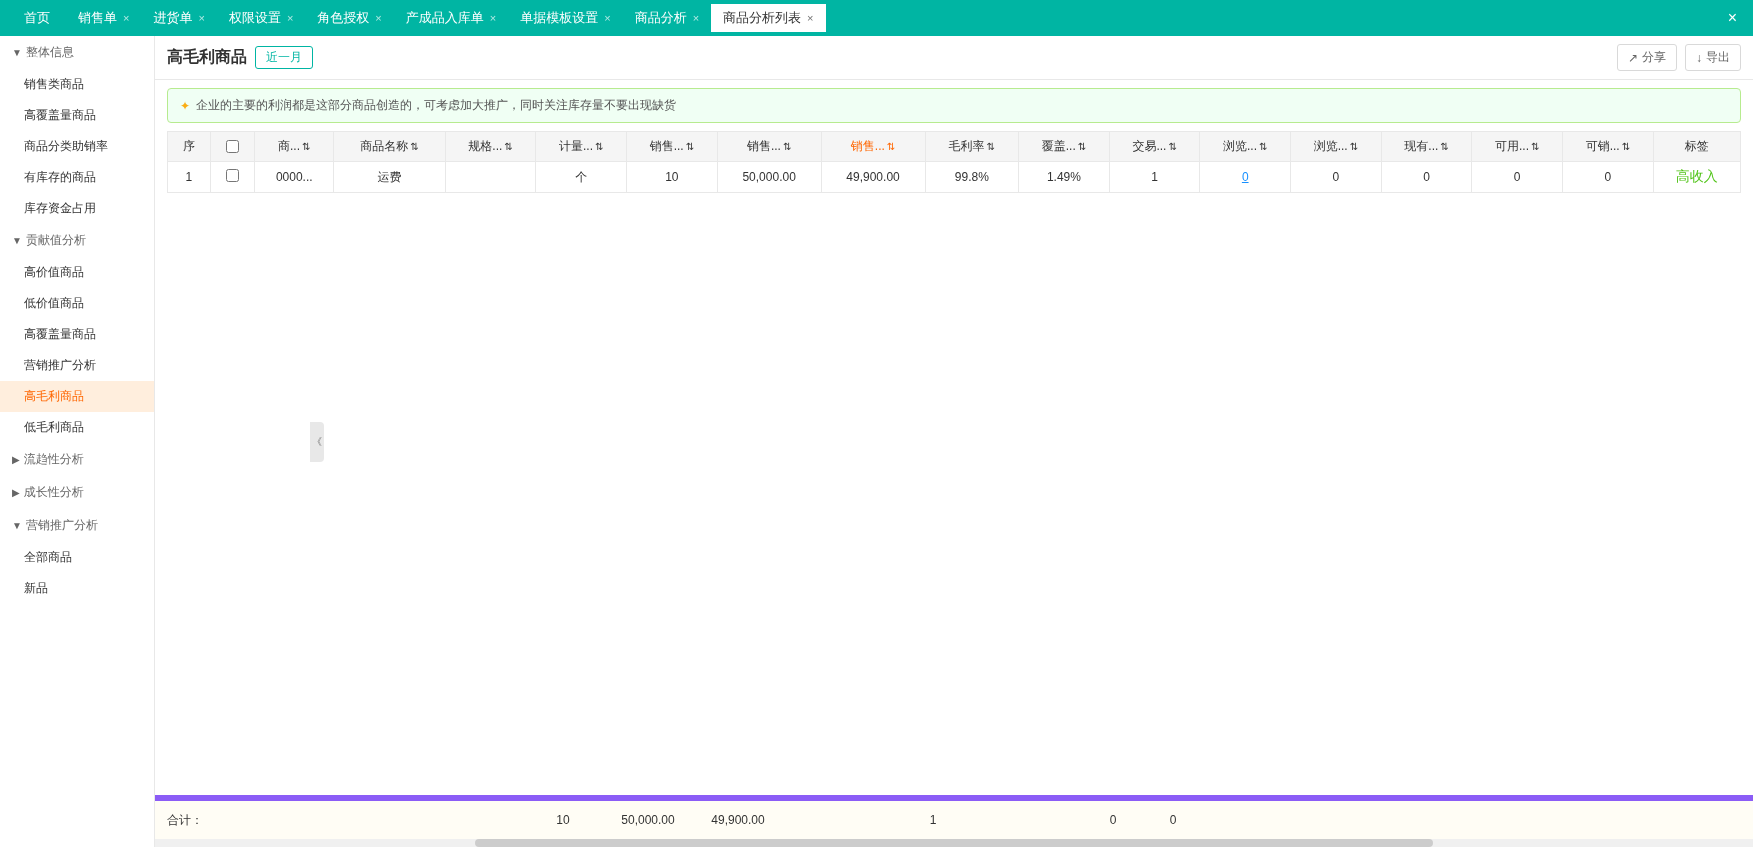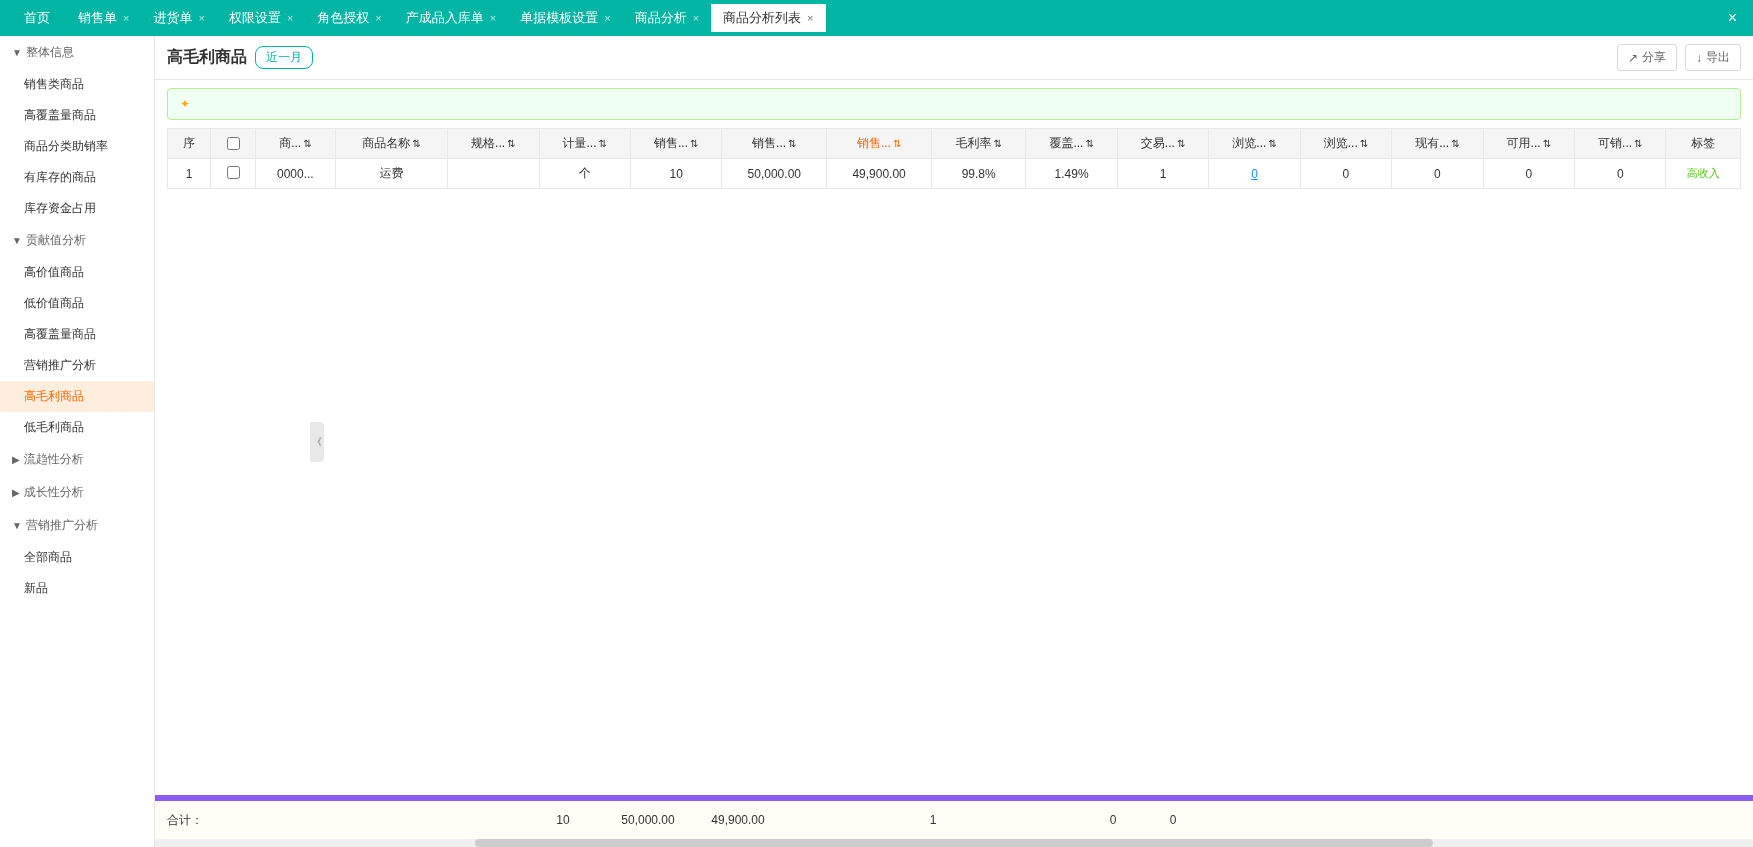--- a/index.html
+++ b/index.html
@@ -106,21 +106,21 @@
       gap: 8px;
     }
     .page-title {
       font-size: 16px;
       font-weight: bold;
       color: #333;
     }
     .period-btn {
       padding: 2px 10px;
       border: 1px solid #00b5a3;
-      border-radius: 8px;
+      border-radius: 3px;
       color: #00b5a3;
       background: white;
       cursor: pointer;
       font-size: 12px;
     }
     .search-box {
       display: flex;
       align-items: center;
       border: 1px solid #d9d9d9;
       border-radius: 3px;
@@ -215,21 +215,21 @@
       gap: 2px;
     }
     tbody td {
       border: 1px solid #e8e8e8;
       padding: 6px 8px;
       text-align: center;
       color: #333;
     }
     .tag-high-income {
       color: #52c41a;
-      font-size: 11px;
+      font-size: 14px;
     }
     .link-text {
       color: #1890ff;
       text-decoration: underline;
       cursor: pointer;
     }
 
     
     .footer-summary {
       border-top: 6px solid #8b5cf6;
@@ -364,20 +364,21 @@
         </button>
         <button class="action-btn">
           <span>↓</span>
           <span>导出</span>
         </button>
       </div>
     </div>
 
     <div class="info-banner">
       <span style="color:#faad14;">✦</span>
+      <span>企业的主要的利润都是这部分商品创造的，可考虑加大推广，同时关注库存量不要出现缺货</span>
     </div>
 
     <div class="table-container">
       <table>
         <thead>
           <tr>
             <th>
                 <div class="col-header">序</div>
               </th>
             <th>

